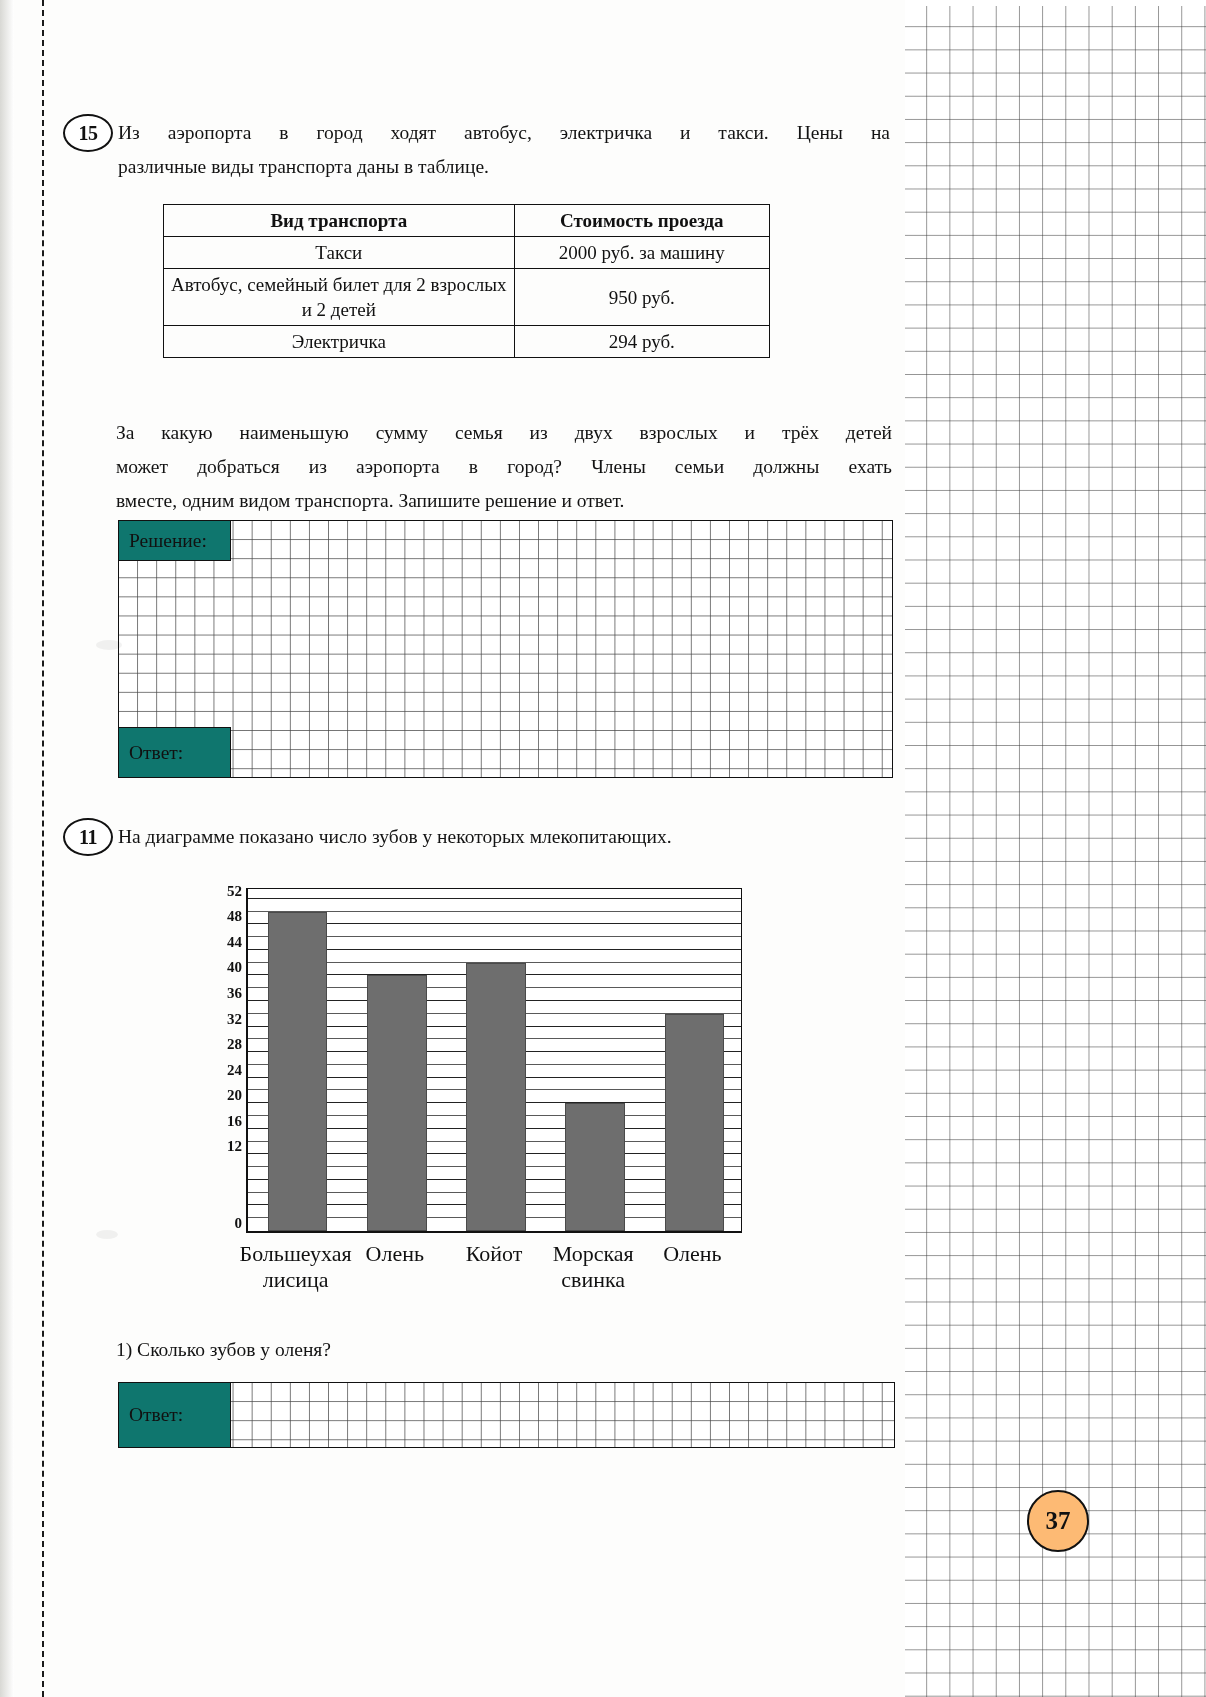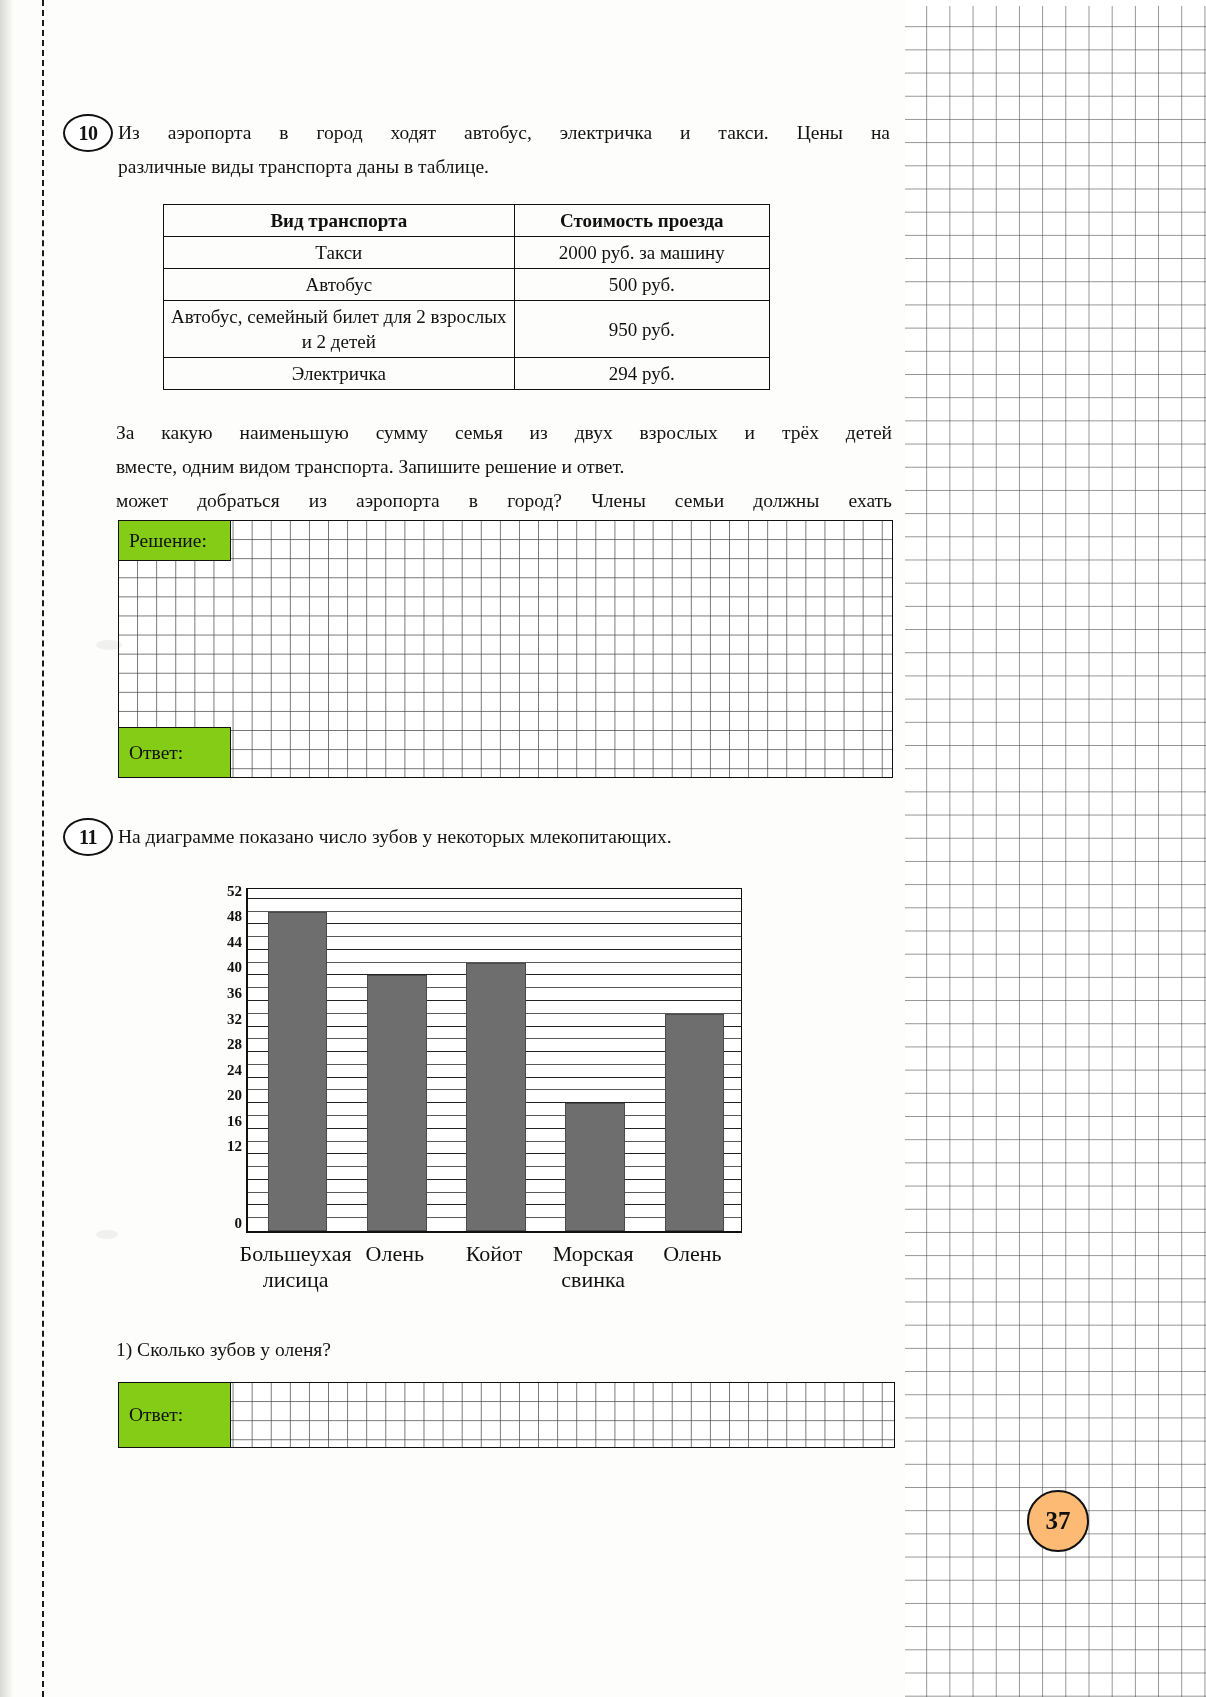--- a/index.html
+++ b/index.html
@@ -97,21 +97,21 @@
       linear-gradient(to bottom, rgba(70,70,70,.75) 1px, transparent 1px);
     background-size:19.1px 19.1px;
     background-position:-1px -1px;
     box-sizing:border-box;
   }
   #sol-box{left:118px;top:520px;width:775px;height:258px;}
   #ans-box2{left:118px;top:1382px;width:777px;height:66px;}
 
   .white-label{
     position:absolute;
-    background:#84cc16;
+    background:#0f766e;
     border:1.6px solid #111;
     display:flex;align-items:center;
     padding-left:10px;
     font-size:19.5px;
     box-sizing:border-box;
   }
   #lbl-resh{left:119px;top:521px;width:112px;height:40px;border-top:none;border-left:none;}
   #lbl-otv1{left:119px;top:727px;width:112px;height:50px;border-bottom:none;border-left:none;}
   #lbl-otv2{left:119px;top:1383px;width:112px;height:64px;border:none;border-right:1.6px solid #111;}
 
@@ -168,56 +168,52 @@
 </head>
 <body>
 
 <div class="page">
 
   <div class="left-edge"></div>
   <div class="perf"></div>
   <div class="grid-col"></div>
   <div class="grid-col-top"></div>
 
-  <div class="task-num" id="t10num">10</div>
+  <div class="task-num" id="t10num">15</div>
 
   <div class="para" id="t10-text">
     <span class="ln just">Из аэропорта в город ходят автобус, электричка и такси. Цены на</span>
     <span class="ln nojust">различные виды транспорта даны в таблице.</span>
   </div>
 
   <table class="ptable">
     <tbody>
         <tr>
       <th class="c1">Вид транспорта</th>
       <th class="c2">Стоимость проезда</th>
     </tr>
     <tr>
       <td>Такси</td>
       <td>2000 руб. за машину</td>
     </tr>
     <tr>
-      <td>Автобус</td>
-      <td>500 руб.</td>
-    </tr>
-    <tr>
       <td>Автобус, семейный билет для 2 взрослых и 2 детей</td>
       <td>950 руб.</td>
     </tr>
     <tr>
       <td>Электричка</td>
       <td>294 руб.</td>
     </tr>
   </tbody>
     </table>
 
   <div class="para" id="t10-q">
     <span class="ln just">За какую наименьшую сумму семья из двух взрослых и трёх детей</span>
+    <span class="ln just">может добраться из аэропорта в город? Члены семьи должны ехать</span>
     <span class="ln nojust">вместе, одним видом транспорта. Запишите решение и ответ.</span>
-    <span class="ln just">может добраться из аэропорта в город? Члены семьи должны ехать</span>
   </div>
 
   <div class="workbox" id="sol-box"></div>
   <div class="white-label" id="lbl-resh">Решение:</div>
   <div class="white-label" id="lbl-otv1">Ответ:</div>
 
   <div class="task-num" id="t11num">11</div>
   <div class="para" id="t11-text">
     <span class="ln nojust">На диаграмме показано число зубов у некоторых млекопитающих.</span>
   </div>

